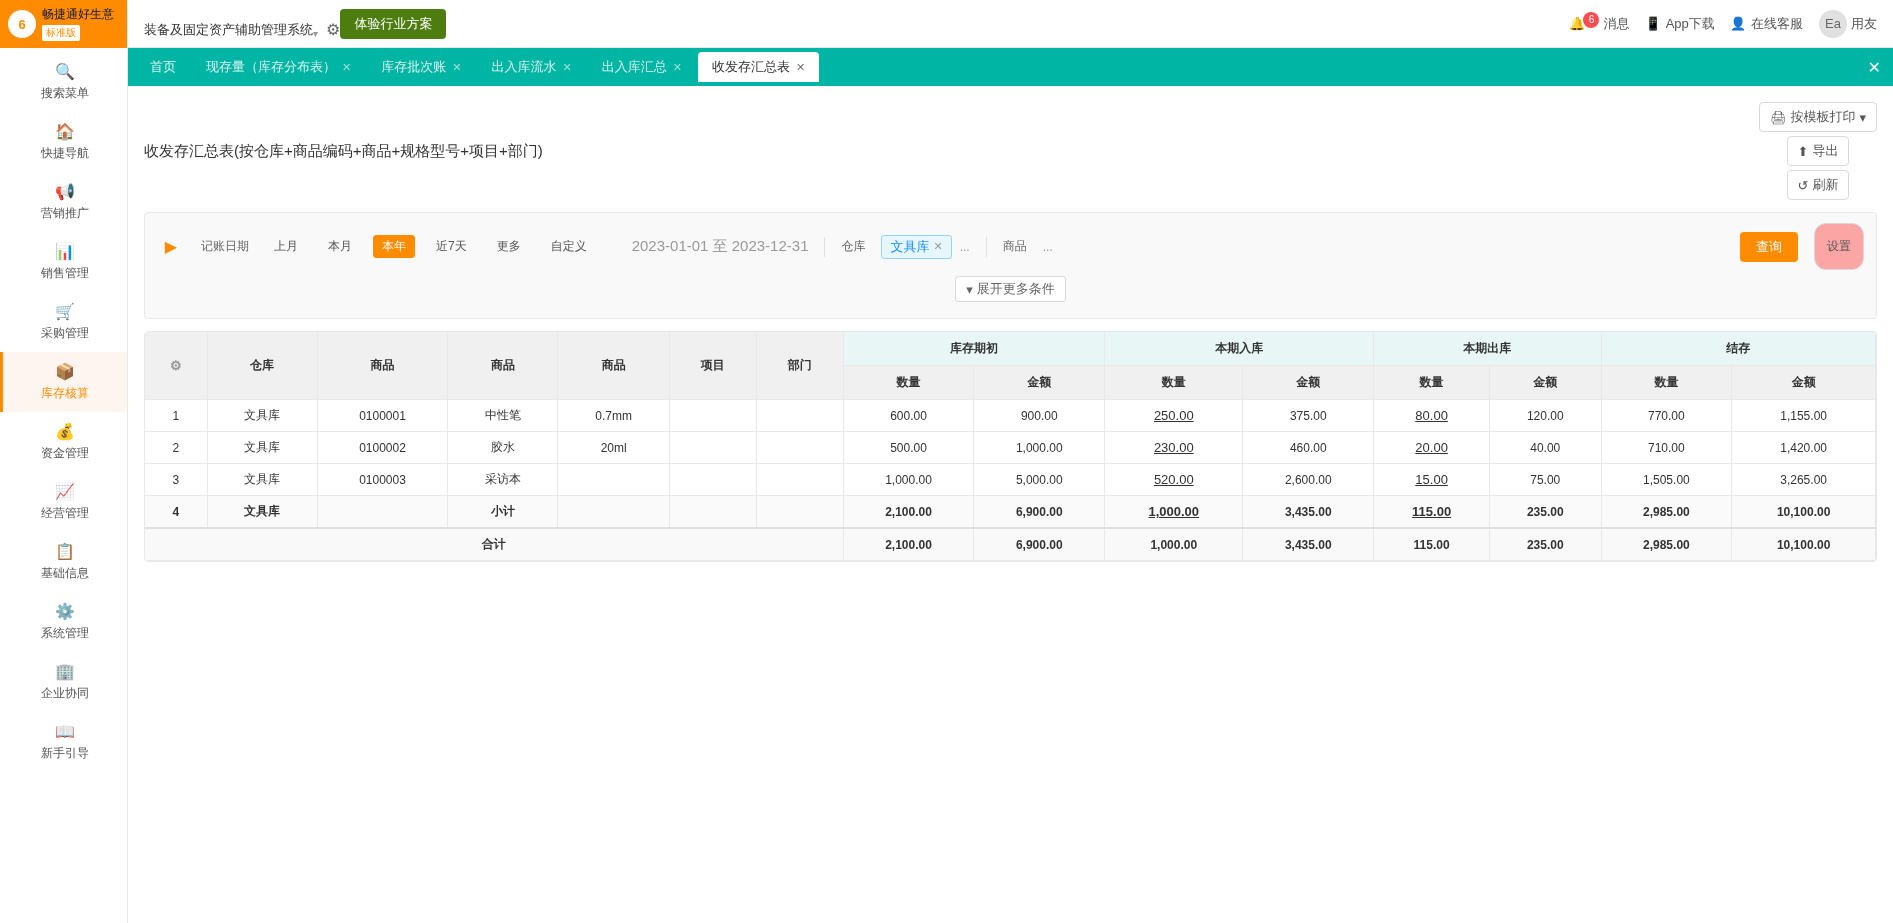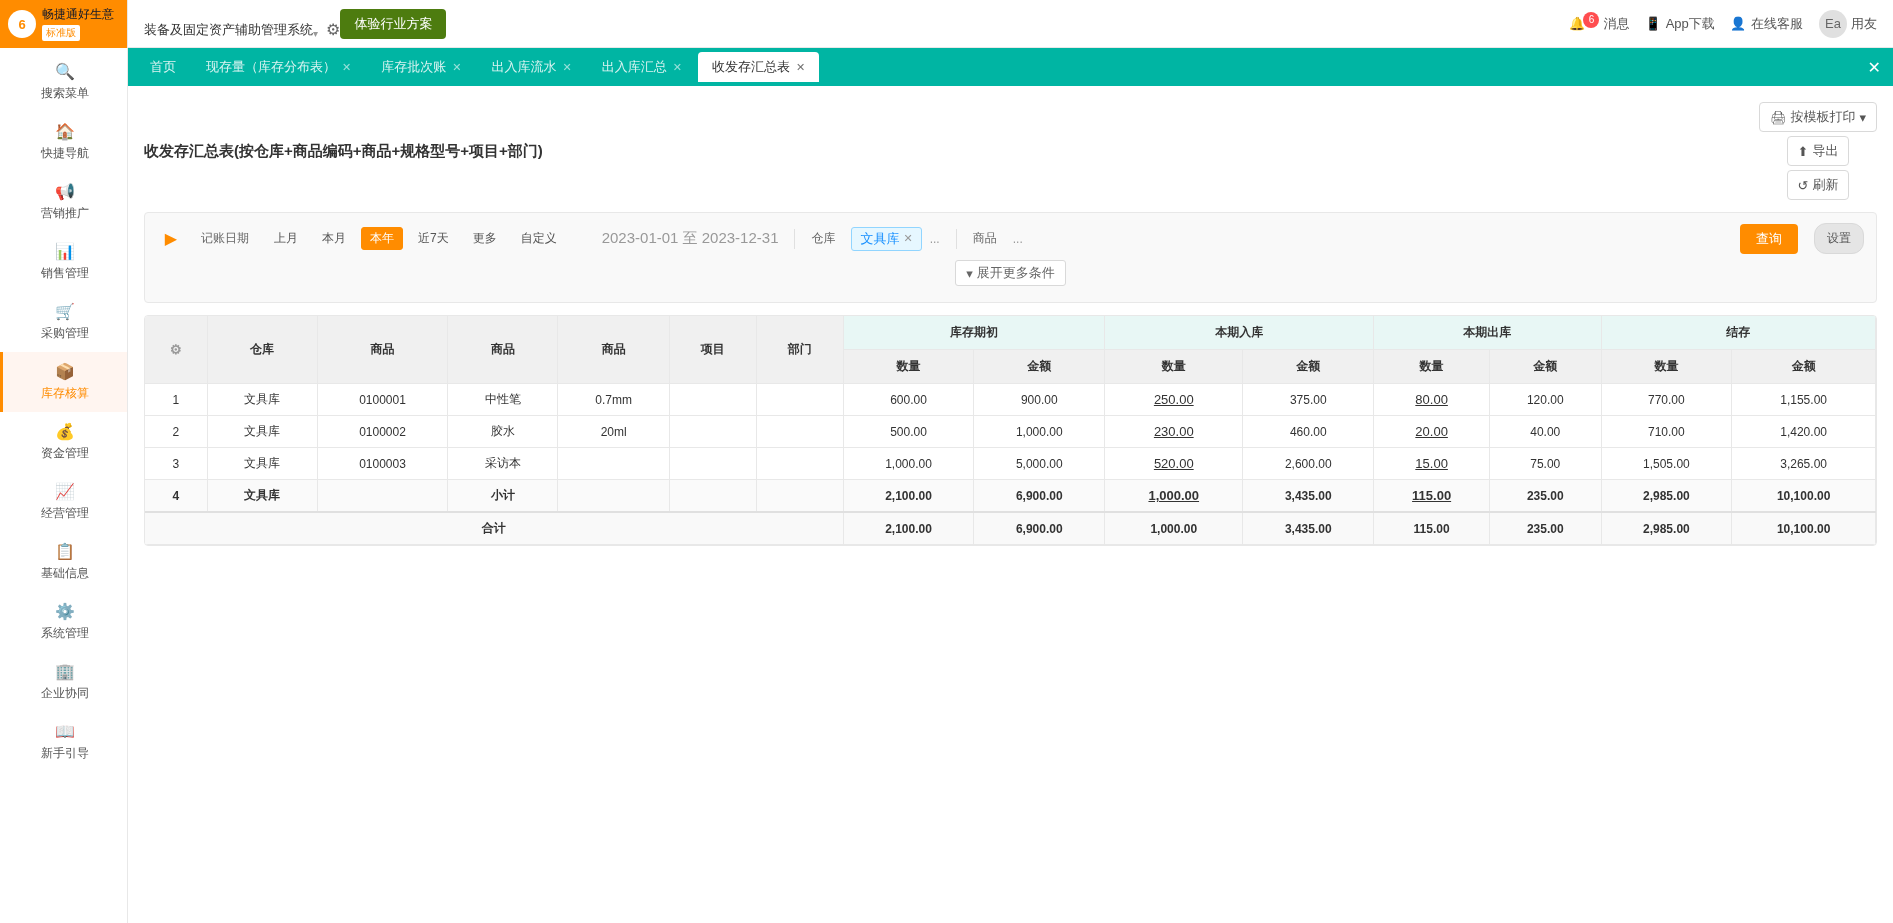--- a/index.html
+++ b/index.html
@@ -38,31 +38,31 @@
     .tab-item.active { background: #fff; color: #333; }
     .tab-close { font-size: 11px; color: inherit; opacity: 0.7; }
     .tab-bar-close { margin-left: auto; color: #fff; font-size: 16px; cursor: pointer; padding: 4px; }
 
     
     .page-content { flex: 1; overflow-y: auto; background: #f5f5f5; }
     .page-inner { background: #fff; margin: 0; padding: 16px; min-height: 100%; }
 
     
     .page-title-row { display: flex; align-items: center; justify-content: space-between; margin-bottom: 12px; }
-    .page-title { font-size: 15px; font-weight: bold; color: #333; }
+    .page-title { font-size: 15px; font-weight: normal; color: #333; }
     .page-actions { display: flex; gap: 8px; align-items: center; }
     .action-btn { display: flex; align-items: center; gap: 4px; padding: 5px 10px; border: 1px solid #d9d9d9; border-radius: 4px; cursor: pointer; background: #fff; color: #555; font-size: 12px; }
     .query-btn { background: #ff8c00; color: #fff; border: none; padding: 6px 16px; border-radius: 4px; cursor: pointer; font-size: 13px; }
-    .settings-row-btn { background: #e5e5e5; color: #555; border: 1px solid #d9d9d9; padding: 6px 12px; border-radius: 12px; cursor: pointer; font-size: 12px; }
+    .settings-row-btn { background: #fca5a5; color: #555; border: 1px solid #d9d9d9; padding: 14px 12px; border-radius: 12px; cursor: pointer; font-size: 12px; }
 
     
     .filter-area { background: #f9f9f9; border: 1px solid #e8e8e8; border-radius: 4px; padding: 10px 12px; margin-bottom: 12px; }
     .filter-row { display: flex; align-items: center; gap: 16px; flex-wrap: wrap; }
     .filter-label { color: #666; font-size: 12px; white-space: nowrap; }
-    .filter-date-btns { display: flex; gap: 6px; align-items: center; }
+    .filter-date-btns { display: flex; gap: 12px; align-items: center; }
     .date-btn { padding: 2px 8px; border-radius: 3px; cursor: pointer; font-size: 12px; border: 1px solid transparent; color: #555; background: transparent; }
     .date-btn.active { background: #ff8c00; color: #fff; border-color: #ff8c00; }
     .date-range { color: #999; font-size: 15px; margin-left: 20px; }
     .filter-separator { width: 1px; height: 20px; background: #e0e0e0; }
     .filter-warehouse { display: flex; align-items: center; gap: 8px; }
     .warehouse-tag { background: #e6f7ff; border: 1px solid #91d5ff; border-radius: 3px; padding: 2px 8px; font-size: 12px; color: #1890ff; display: flex; align-items: center; gap: 4px; }
     .warehouse-tag-close { cursor: pointer; color: #999; font-size: 11px; }
     .filter-more { color: #999; font-size: 12px; cursor: pointer; }
     .expand-btn { display: flex; align-items: center; gap: 4px; color: #666; cursor: pointer; font-size: 12px; background: #fff; border: 1px solid #d9d9d9; border-radius: 3px; padding: 3px 10px; }
     .filter-toggle-btn { background: none; border: none; width: 28px; height: 28px; cursor: pointer; display: flex; align-items: center; justify-content: center; color: #ff8c00; font-size: 16px; }

